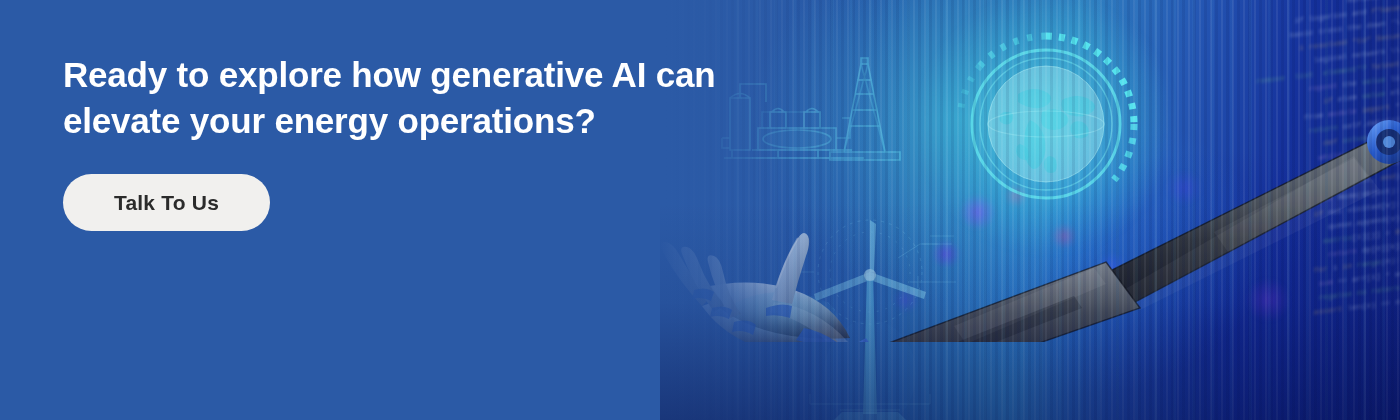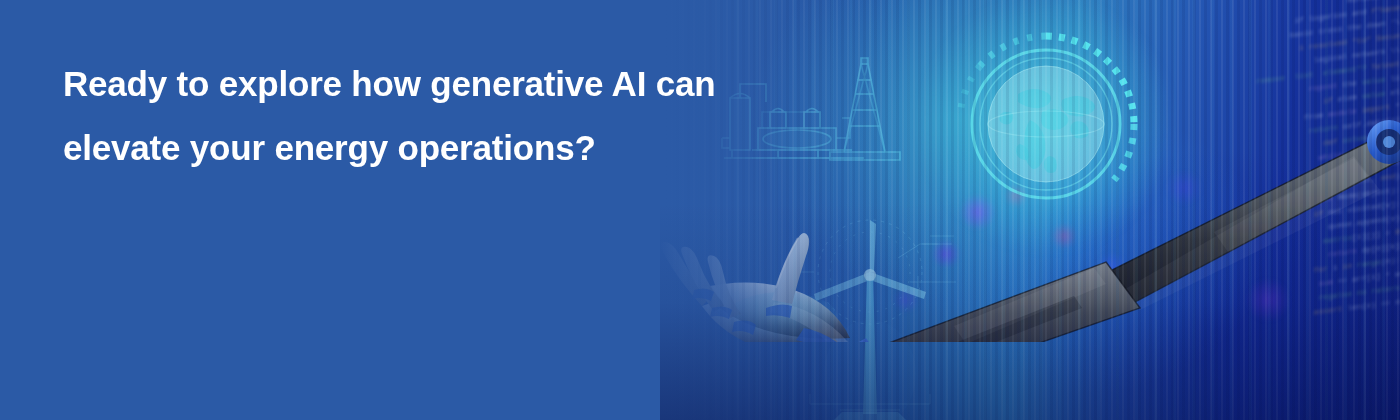--- a/index.html
+++ b/index.html
@@ -147,21 +147,21 @@
     left: 63px;
     top: 52px;
     width: 900px;
     z-index: 10;
   }
 
   .headline {
     color: #FFFFFF;
     font-size: 35px;
     font-weight: bold;
-    line-height: 64px;
+    line-height: 46px;
     letter-spacing: -0.2px;
     max-width: 740px;
   }
 
   .subtext {
     margin-top: 33px;
     color: #FFFFFF;
     font-size: 21px;
     font-weight: normal;
     line-height: 31px;
@@ -398,15 +398,16 @@
 
     <div class="art-stripes"></div>
     <div class="art-stripes2"></div>
     <div class="art-vignette"></div>
   </div>
 
   <div class="content">
     <h2 class="headline">Ready to explore how generative AI can elevate your energy operations?</h2>
 
 
+    <button class="cta">Talk To Us</button>
   </div>
 
 </div>
 
 </body></html>

